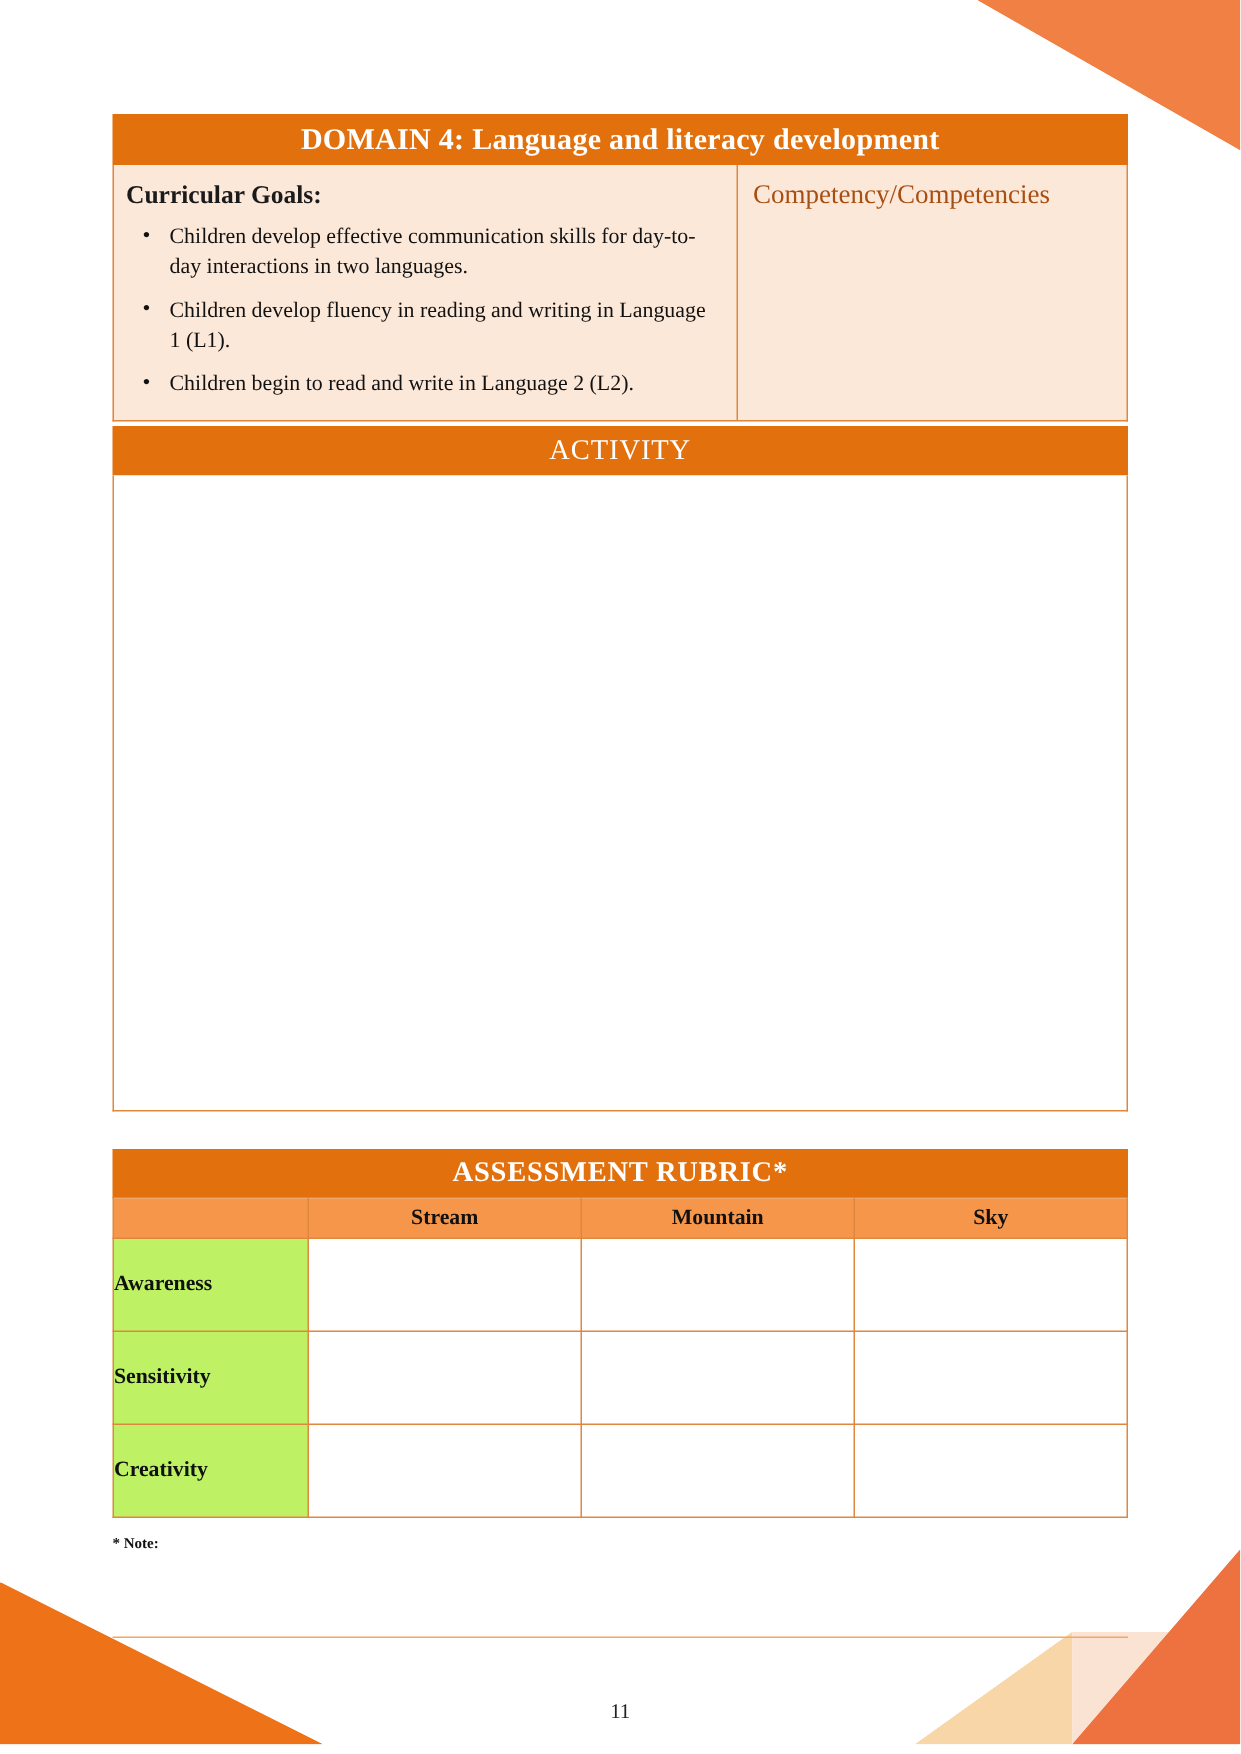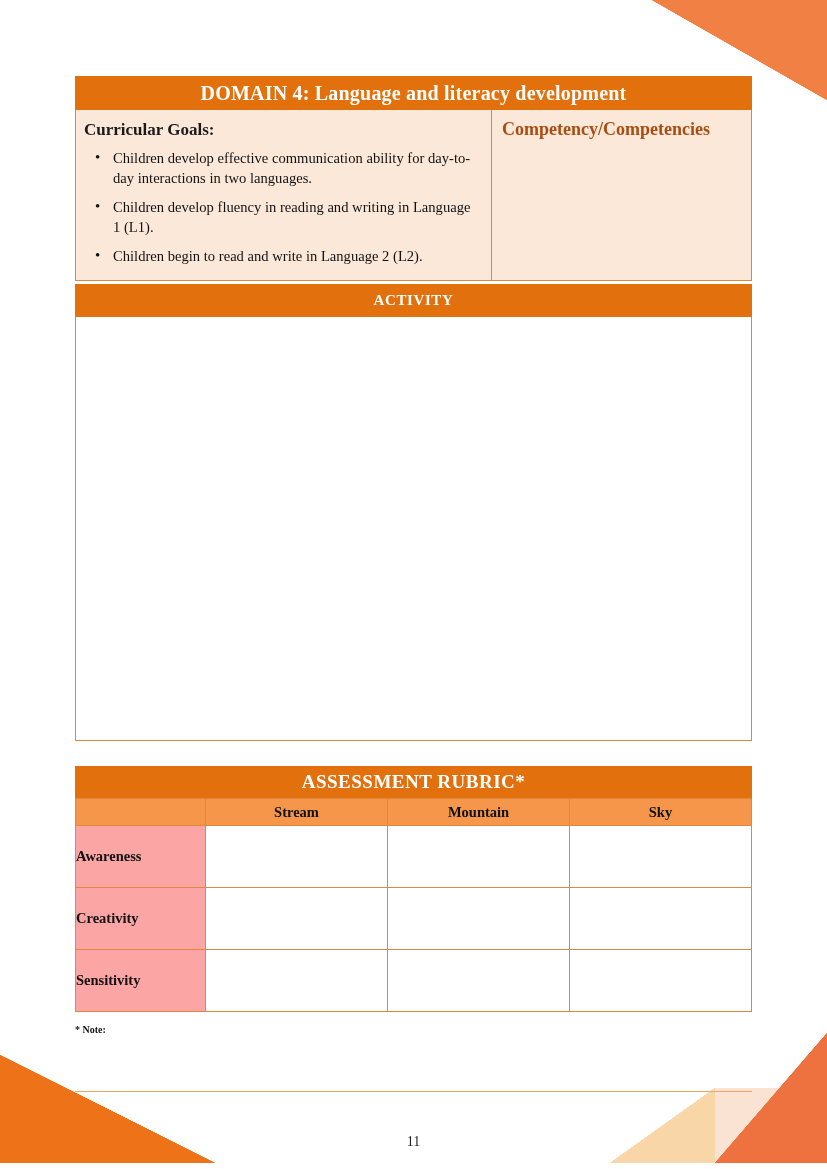--- a/index.html
+++ b/index.html
@@ -117,34 +117,34 @@
   }
   .goal-list li:last-child { margin-bottom: 2px; }
   .goal-list li .bullet {
     position: absolute;
     left: 11px;
     top: -1px;
     font-size: 15px;
     line-height: 20px;
   }
   .comp-title {
-    font-weight: bold;
+    font-weight: normal;
     font-size: 18px;
     color: #A84E12;
     margin: 0;
     line-height: 22px;
   }
 
   
   .activity-header {
     background: #E2700C;
     color: #ffffff;
     text-align: center;
-    font-weight: bold;
-    font-size: 15px;
+    font-weight: normal;
+    font-size: 19px;
     line-height: 33px;
     height: 33px;
     margin-top: 3px;
     letter-spacing: 0.6px;
   }
   .activity-box {
     border: 1px solid #E0873F;
     border-top: none;
     background: #ffffff;
     height: 423px;
@@ -179,21 +179,21 @@
     color: #111111;
     font-weight: bold;
     font-size: 14.5px;
     height: 26px;
     text-align: center;
   }
   table.rubric-table thead th.corner-blank { background: #F5964B; }
   .col-label { width: 130px; }
   .col-level { width: 182px; }
   td.row-label {
-    background: #fca5a5;
+    background: #bef264;
     font-weight: bold;
     font-size: 14.5px;
     color: #111111;
     padding-left: 11px;
     height: 61px;
     vertical-align: middle;
   }
   td.cell-empty {
     background: #ffffff;
     height: 61px;
@@ -247,21 +247,21 @@
   <div class="content">
 
     <div class="domain-header">DOMAIN 4: Language and literacy development</div>
 
     <div class="goals-block">
       <div class="goals-col">
         <div class="goals-title">Curricular Goals:</div>
         <ul class="goal-list">
           <li>
             <span class="bullet">•</span>
-            <span>Children develop effective communication ability for day-to- day interactions in two languages.</span>
+            <span>Children develop effective communication skills for day-to- day interactions in two languages.</span>
           </li>
           <li>
             <span class="bullet">•</span>
             <span>Children develop fluency in reading and writing in Language 1 (L1).</span>
           </li>
           <li>
             <span class="bullet">•</span>
             <span>Children begin to read and write in Language 2 (L2).</span>
           </li>
         </ul>
@@ -292,27 +292,27 @@
           </tr>
         </thead>
         <tbody>
           <tr>
             <td class="row-label">Awareness</td>
             <td class="cell-empty"></td>
             <td class="cell-empty"></td>
             <td class="cell-empty"></td>
           </tr>
           <tr>
-            <td class="row-label">Creativity</td>
+            <td class="row-label">Sensitivity</td>
             <td class="cell-empty"></td>
             <td class="cell-empty"></td>
             <td class="cell-empty"></td>
           </tr>
           <tr>
-            <td class="row-label">Sensitivity</td>
+            <td class="row-label">Creativity</td>
             <td class="cell-empty"></td>
             <td class="cell-empty"></td>
             <td class="cell-empty"></td>
           </tr>
         </tbody>
       </table>
     </div>
 
     <div class="note">
       <span class="note-label">* Note:</span>

